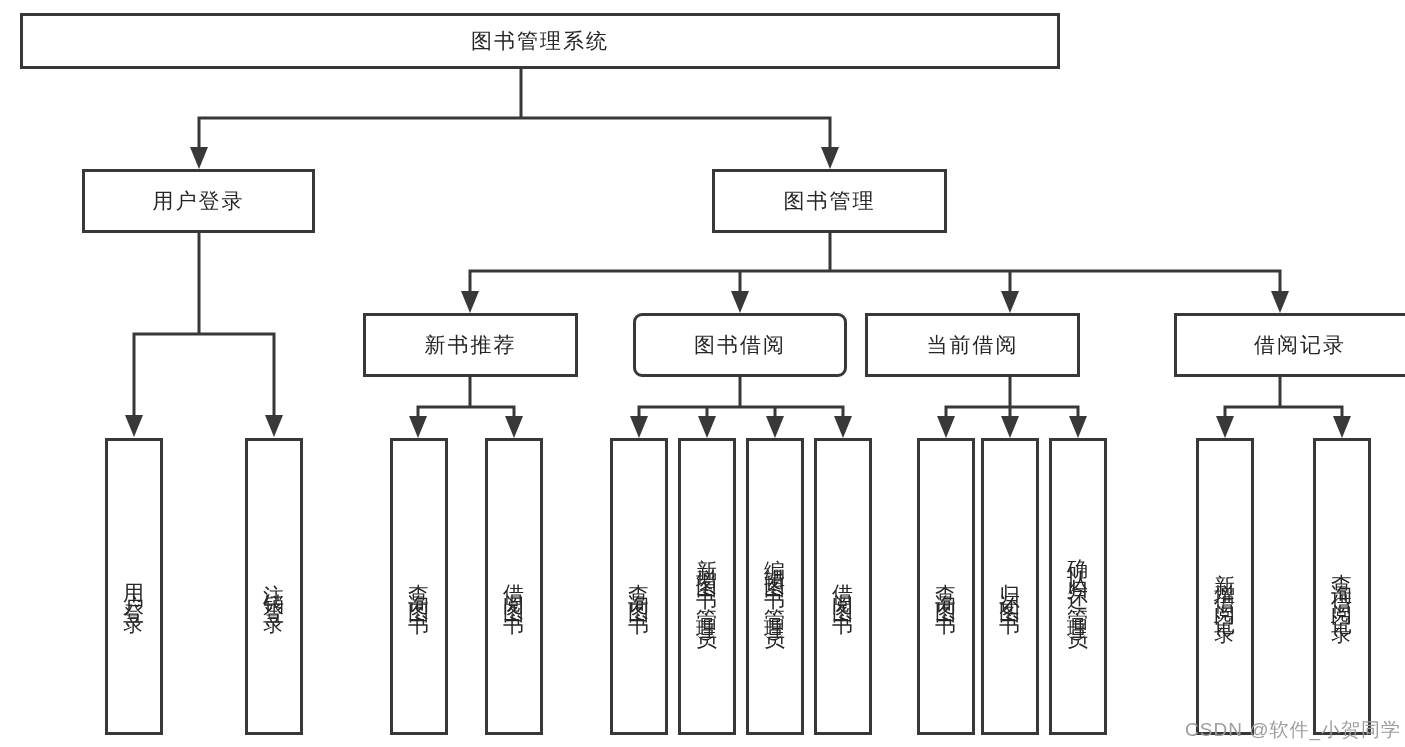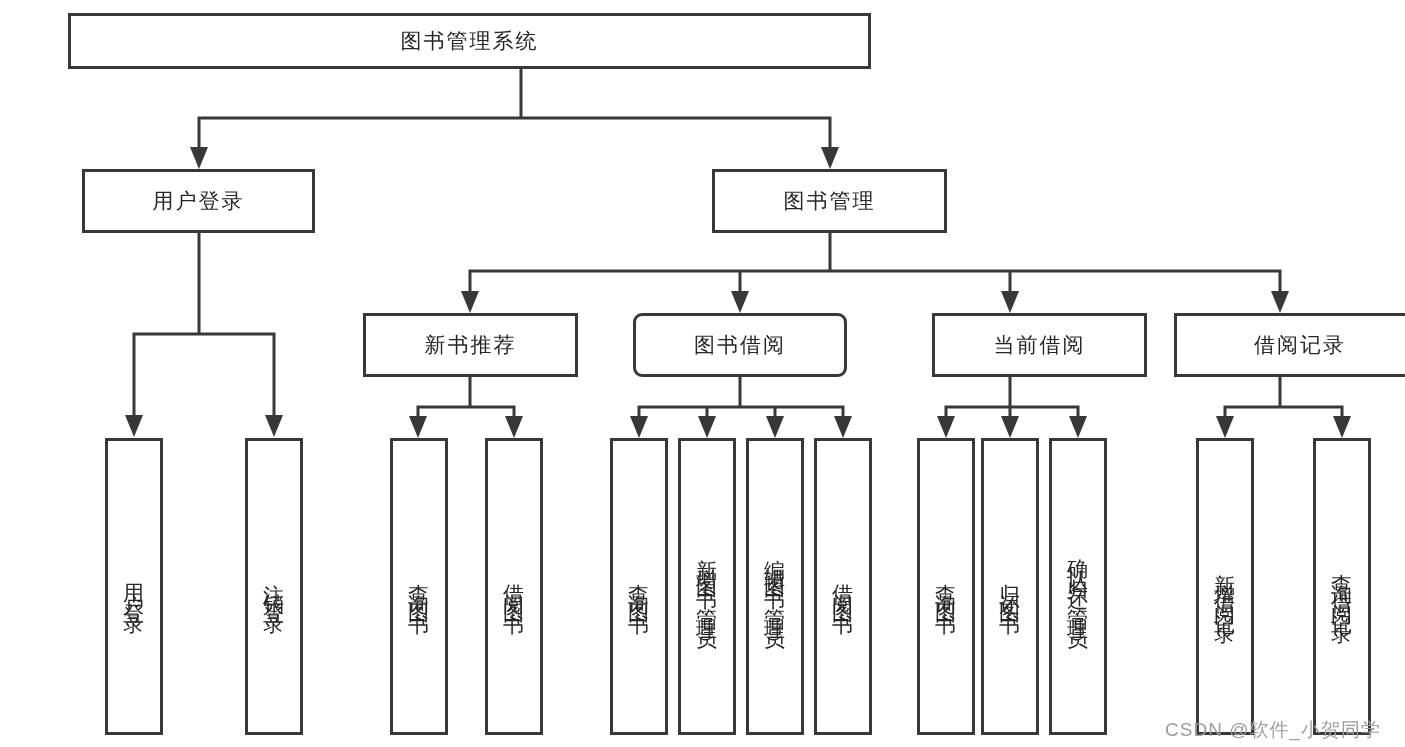--- a/index.html
+++ b/index.html
@@ -36,38 +36,38 @@
     color:var(--text);
   }
   .vnode > span{
     writing-mode:vertical-rl;
     text-orientation:mixed;
     font-size:21px;
     letter-spacing:10px;
     line-height:1;
   }
   
-  .n-root{left:20px;top:13px;width:803px;height:56px;margin-left:48px;}
+  .n-root{left:20px;top:13px;width:1040px;height:56px;}
   
   .n-userlogin{left:82px;top:169px;width:233px;height:64px;}
   .n-bookmgmt{left:712px;top:169px;width:235px;height:64px;}
   
   .n-newbook{left:363px;top:313px;width:215px;height:64px;text-align:right;}
   .n-bookborrow{left:633px;top:313px;width:214px;height:64px;border-radius:9px;}
-  .n-currborrow{left:932px;top:313px;width:215px;height:64px;}
+  .n-currborrow{left:865px;top:313px;width:215px;height:64px;}
   .n-borrowrec{left:1174px;top:313px;width:252px;height:64px;}
   
   .v{top:438px;width:58px;height:297px;}
   .v-login{left:105px;}  .v-logout{left:245px;}
   .v-q1{left:390px;}     .v-b1{left:485px;}
   .v-q2{left:610px;}     .v-add{left:678px;}  .v-edit{left:746px;}  .v-b2{left:814px;}
   .v-q3{left:917px;}     .v-ret{left:981px;}  .v-conf{left:1049px;}
   .v-addrec{left:1196px;}.v-qrec{left:1313px;}
   .watermark{
-    position:absolute;right:24px;bottom:4px;
+    position:absolute;right:4px;bottom:4px;
     font-size:19px;letter-spacing:1px;
     color:var(--watermark);
   }
 </style>
 </head>
 <body>
 
 <div class="canvas">
 
   <svg class="wires" viewBox="0 0 1405 747" xmlns="http://www.w3.org/2000/svg">

